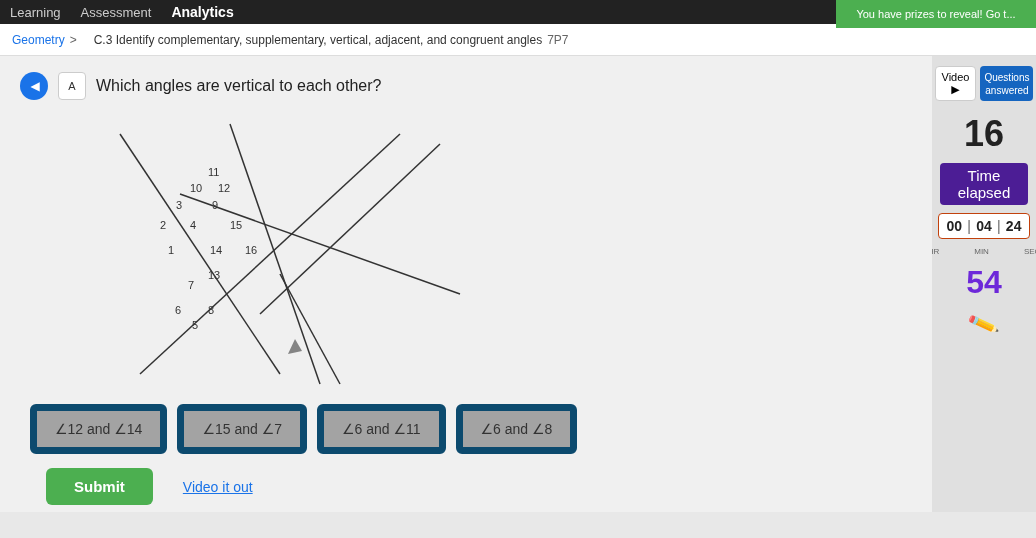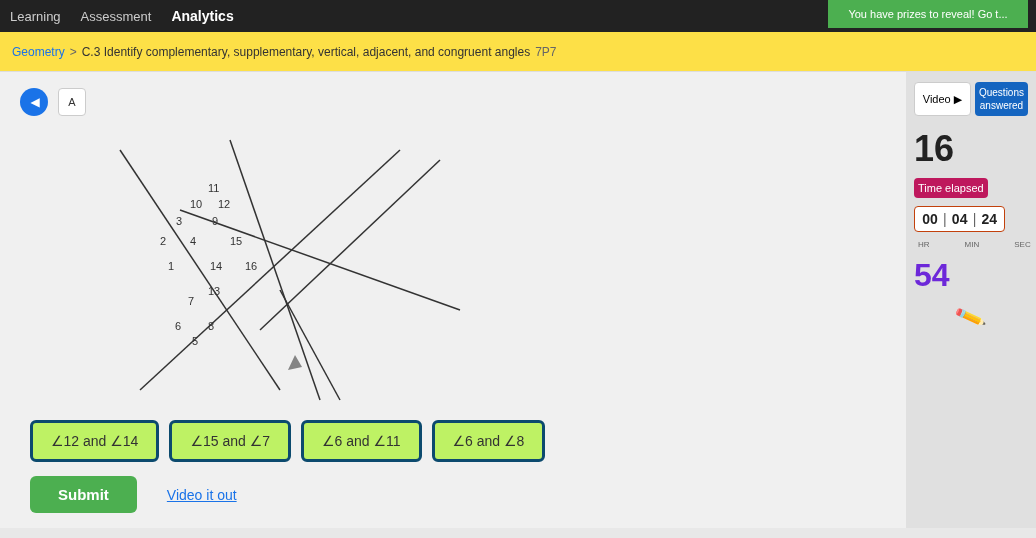--- a/index.html
+++ b/index.html
@@ -8,21 +8,21 @@
       height: 538px;
       font-family: Arial, sans-serif;
       background: #e8e8e8;
       overflow: hidden;
       position: relative;
     }
 
     
     .top-nav {
       width: 100%;
-      height: 32px;
+      height: 24px;
       background: #222;
       display: flex;
       align-items: center;
       padding: 0 10px;
       gap: 20px;
       position: relative;
     }
     .top-nav-item {
       color: #ccc;
       font-size: 13px;
@@ -32,40 +32,40 @@
       color: #fff;
       font-weight: bold;
     }
     .top-nav-analytics {
       color: #fff;
       font-size: 14px;
       font-weight: bold;
     }
     .top-nav-right {
       position: absolute;
-      right: 8px;
+      right: 0;
       top: 0;
       height: 28px;
       background: #4caf50;
       width: 200px;
       display: flex;
       align-items: center;
       justify-content: center;
     }
 
     
     .breadcrumb {
-      background: #fde047;
+      background: #ffffff;
       padding: 4px 12px;
       font-size: 12px;
       color: #333;
       display: flex;
       align-items: center;
       gap: 5px;
-      height: 40px;
+      height: 32px;
       border-bottom: 1px solid #ddd;
     }
     .breadcrumb-sep { color: #666; }
     .breadcrumb-link { color: #1a73e8; cursor: pointer; }
 
     
     .main-layout {
       display: flex;
       width: 100%;
       height: calc(538px - 82px);
@@ -129,22 +129,22 @@
 
     
     .answer-choices {
       display: flex;
       gap: 10px;
       margin-top: 10px;
       margin-left: 10px;
     }
     .answer-btn {
       padding: 10px 18px;
-      background: #bef264;
-      border: 3px solid #0c4a6e;
+      background: #a3a3a3;
+      border: 7px solid #0c4a6e;
       border-radius: 6px;
       font-size: 14px;
       cursor: pointer;
       color: #333;
       white-space: nowrap;
     }
 
     
     .bottom-actions {
       display: flex;
@@ -155,36 +155,37 @@
     }
     .submit-btn {
       background: #4caf50;
       color: #fff;
       border: none;
       border-radius: 6px;
       padding: 10px 28px;
       font-size: 15px;
       cursor: pointer;
       font-weight: bold;
+      margin-left: 16px;
     }
     .work-out-link {
       color: #1a73e8;
       font-size: 14px;
       cursor: pointer;
       text-decoration: underline;
     }
 
     
     .right-sidebar {
-      width: 130px;
+      width: 104px;
       background: #e0e0e0;
       padding: 10px 8px;
       display: flex;
       flex-direction: column;
-      align-items: flex-start;
+      align-items: center;
       gap: 8px;
     }
     .sidebar-top-btns {
       display: flex;
       gap: 4px;
     }
     .video-btn {
       flex: 1;
       background: #fff;
       border: 1px solid #ccc;
@@ -208,24 +209,24 @@
     }
 
     .questions-count {
       font-size: 36px;
       font-weight: bold;
       color: #222;
       text-align: center;
       margin-top: 4px;
     }
     .time-elapsed-label {
-      background: #be185d;
-      color: #fff;
-      border-radius: 4px;
-      font-size: 11px;
+      background: #4c1d95;
+      color: #fff;
+      border-radius: 4px;
+      font-size: 15px;
       text-align: center;
       padding: 4px;
     }
     .timer-display {
       display: flex;
       justify-content: center;
       align-items: center;
       gap: 2px;
       background: #fff;
       border: 1px solid #c2410c;
@@ -285,31 +286,32 @@
   <span class="top-nav-item">Assessment</span>
   <span class="top-nav-analytics top-nav-item active">Analytics</span>
   <div class="top-nav-right">
     <span style="color:#fff;font-size:11px;">You have prizes to reveal! Go t...</span>
   </div>
 </div>
 
 <div class="breadcrumb">
   <span class="breadcrumb-link">Geometry</span>
   <span class="breadcrumb-sep">&gt;</span>
-  <span style="color:#333;">C.3 Identify complementary, supplementary, vertical, adjacent, and congruent angles</span>
+  <span style="color:#333;margin-left:12px;">C.3 Identify complementary, supplementary, vertical, adjacent, and congruent angles</span>
   <span style="color:#666;">7P7</span>
 </div>
 
 <div class="main-layout">
 
   <div class="content-area">
 
     <div class="question-header">
       <div class="audio-btn"></div>
       <div class="lang-btn">A</div>
+      <span class="question-text">Which angles are vertical to each other?</span>
     </div>
 
     <div class="diagram-area">
       <svg viewBox="0 0 420 280" xmlns="http://www.w3.org/2000/svg">
 
         <line x1="60" y1="20" x2="220" y2="260" stroke="#333" stroke-width="1.5"></line>
 
         <line x1="80" y1="260" x2="340" y2="20" stroke="#333" stroke-width="1.5"></line>
 
         <line x1="170" y1="10" x2="260" y2="270" stroke="#333" stroke-width="1.5"></line>

